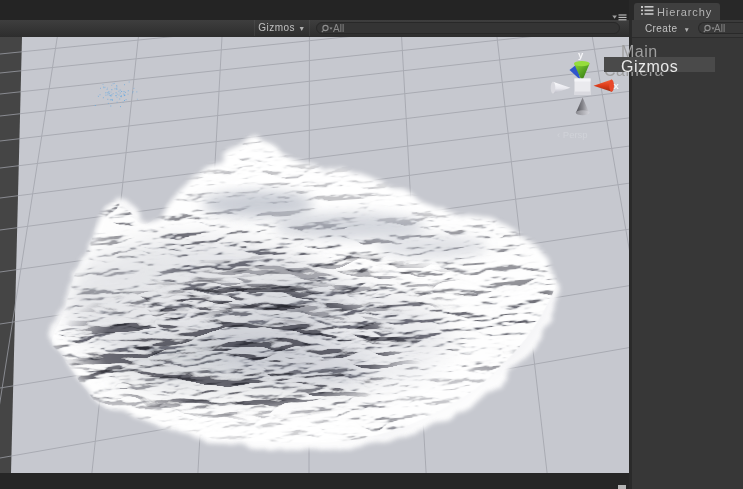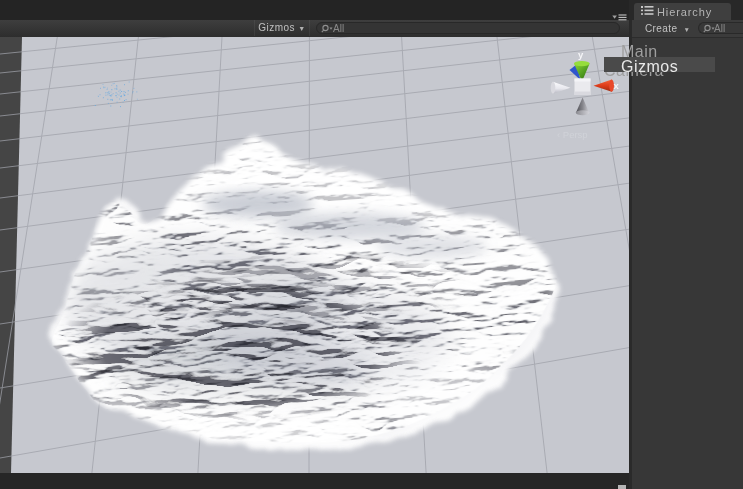--- a/index.html
+++ b/index.html
@@ -10,21 +10,21 @@
   .gizmos{left:254px;top:20px;width:54px;height:16px;color:#c0c0c0;font-size:10px;
       letter-spacing:0.5px;line-height:16px;text-align:center;
       border-left:1px solid rgba(255,255,255,0.06);border-right:1px solid rgba(255,255,255,0.06)}
   .gizmos .ar{font-size:7px;color:#b0b0b0}
   .spill{left:316px;top:22px;width:304px;height:12px;border-radius:7px;
       background:#343434;border:1px solid #282828;box-sizing:border-box}
   .spill .txt{position:absolute;left:16px;top:0px;color:#8a8a8a;font-size:10px;line-height:11px}
   .panemenu{left:611.5px;top:13.5px;width:15px;height:7px}
   .panel{left:632px;top:0;width:111px;height:489px;background:#373737}
   .ptabbar{left:629px;top:0;width:114px;height:20px;background:#282828}
-  .ptab{left:634px;top:3px;width:97px;height:17px;background:#3f3f3f;
+  .ptab{left:634px;top:3px;width:86px;height:17px;background:#3f3f3f;
       border-radius:3px 3px 0 0;color:#b5b5b5;font-size:11px;letter-spacing:0.9px;line-height:18px}
   .ptab span{position:absolute;left:23px;top:0}
   .ptoolbar{left:632px;top:20px;width:111px;height:17px;background:#3b3b3b;
       border-bottom:1px solid #2c2c2c}
   .create{left:645px;top:21px;color:#c2c2c2;font-size:10px;letter-spacing:0.4px;line-height:15px}
   .create .ar{font-size:6.5px;color:#b0b0b0;margin-left:3px}
   .hpill{left:698px;top:22px;width:46px;height:12px;border-radius:7px 0 0 7px;
       background:#383838;border:1px solid #292929;border-right:none;box-sizing:border-box}
   .hpill .txt{position:absolute;left:15px;top:0px;color:#8a8a8a;font-size:10px;line-height:11px}
   .row{left:604px;width:111px;height:15px;font-size:16px;letter-spacing:0.5px;color:#9e9e9e;line-height:19px}

